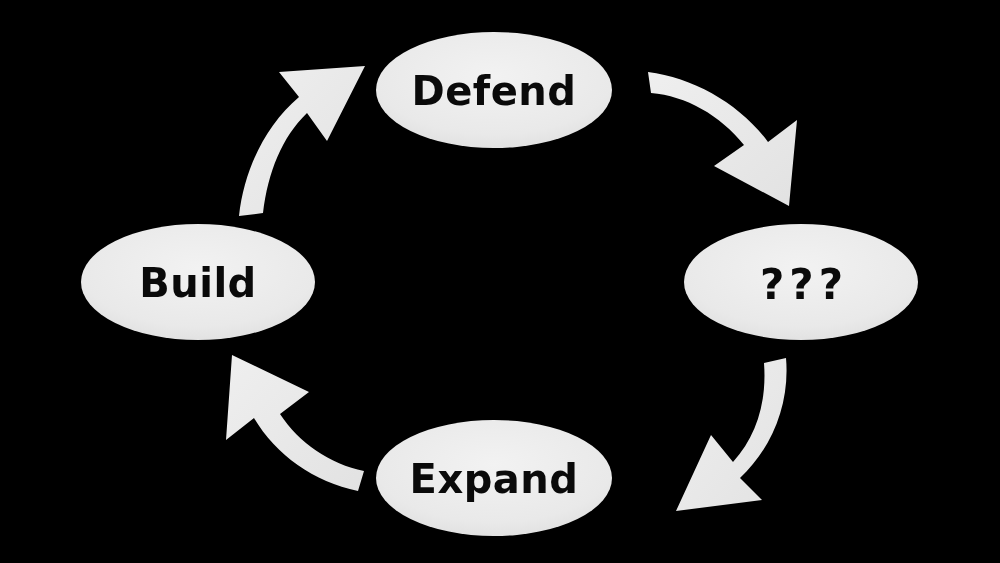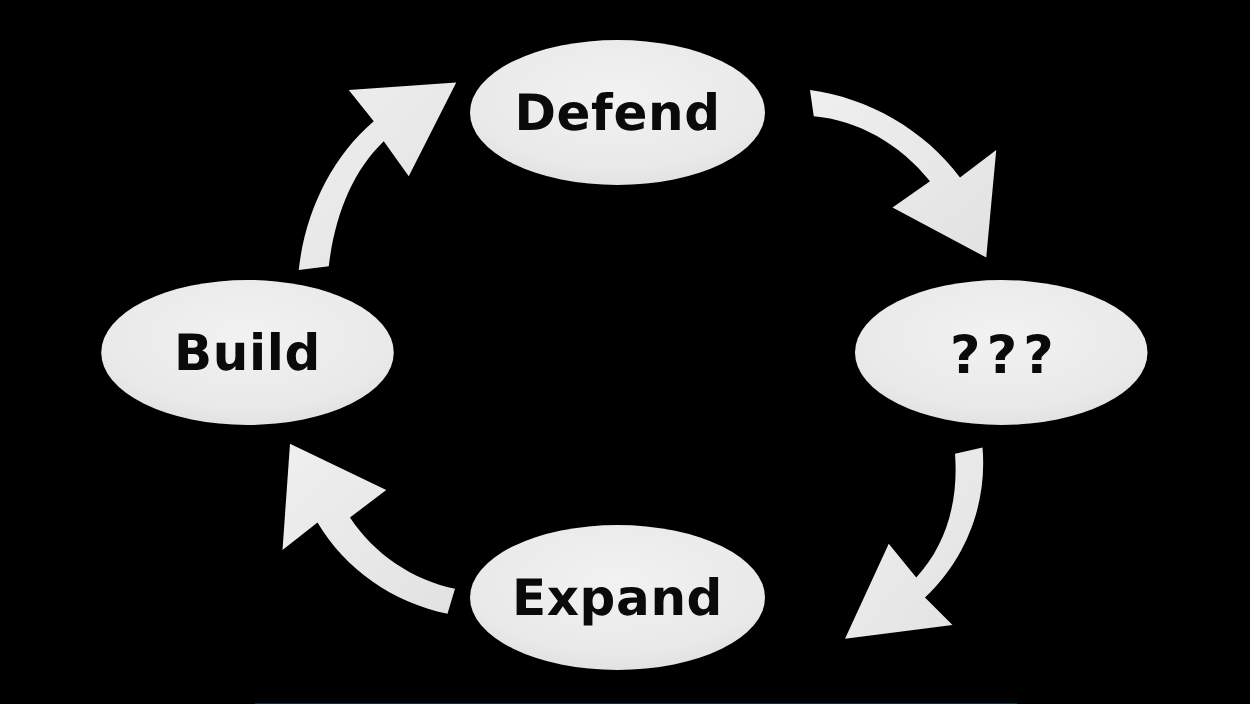--- a/index.html
+++ b/index.html
@@ -11,21 +11,21 @@
   body {
     width: 1000px;
     height: 563px;
     overflow: hidden;
     font-family: "DejaVu Sans", sans-serif;
   }
   #diagram-canvas {
     position: relative;
     width: 876px;
     height: 563px;
-    background: #0ea5e9;
+    background: #be185d;
     border-radius: 24px;
   }
   #diagram-svg {
     position: absolute;
     top: 0;
     left: 0;
     width: 1000px;
     height: 563px;
     display: block;
   }

